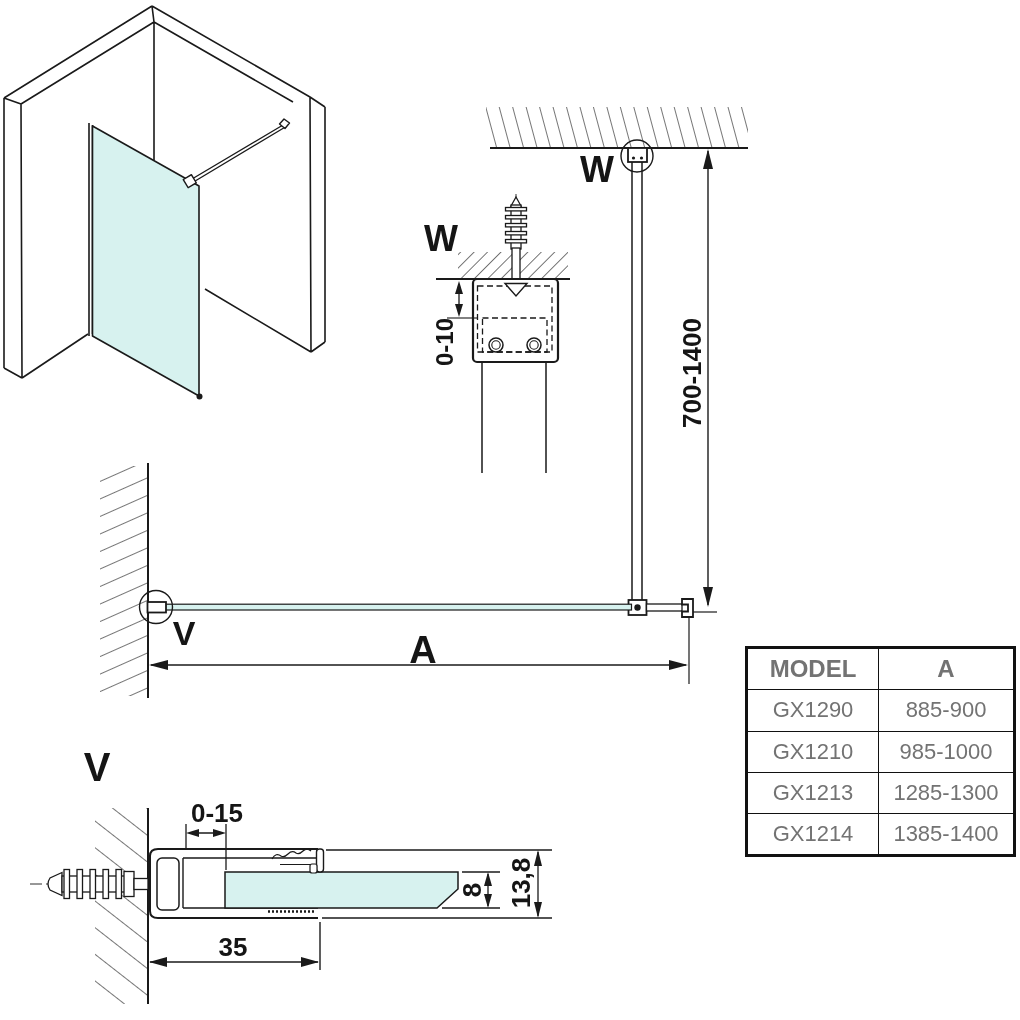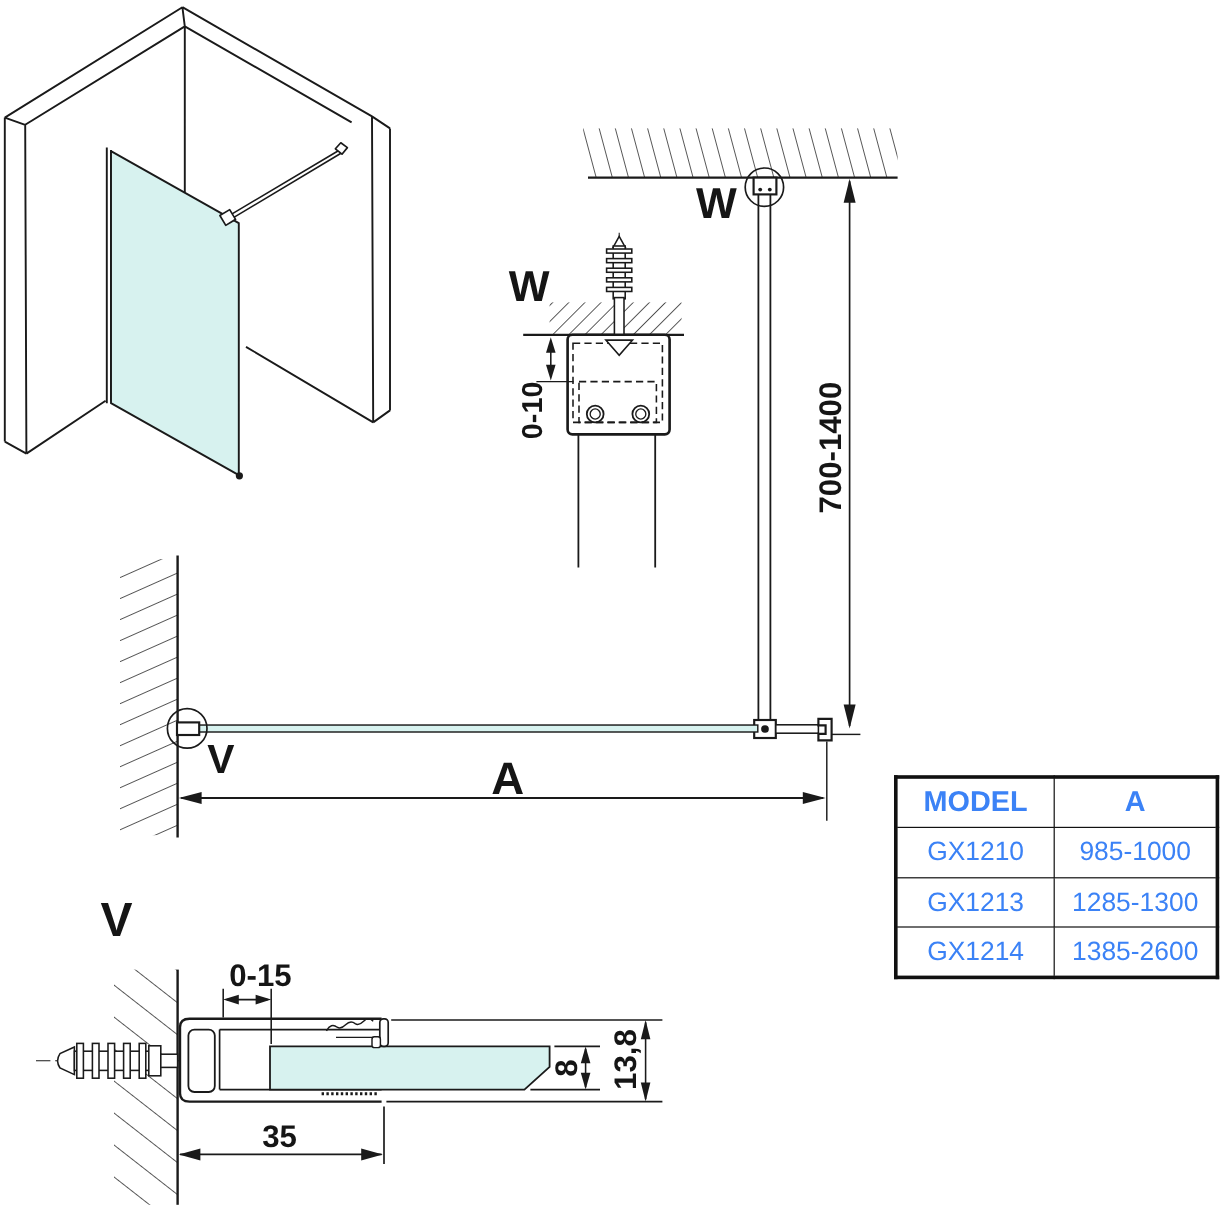--- a/index.html
+++ b/index.html
@@ -7,21 +7,21 @@
           font-family:"Liberation Sans",sans-serif;color:#111;}
   svg{position:absolute;left:0;top:0;}
   .lbl{position:absolute;font-weight:bold;color:#151515;white-space:nowrap;
        transform:translate(-50%,-50%);line-height:1;}
   .rot{transform:translate(-50%,-50%) rotate(-90deg);}
   .big{font-size:36px;}
   .dim{font-size:25px;}
   #size-table{position:absolute;left:745px;top:646px;width:268px;
               border-collapse:collapse;table-layout:fixed;background:#fff;}
   #size-table td,#size-table th{border:1.6px solid #111;text-align:center;vertical-align:middle;
-              height:40.3px;padding:0;font-size:22px;color:#3b82f6;}
+              height:40.3px;padding:0;font-size:22px;color:#737373;}
   #size-table{border:3px solid #111;}
   #size-table th{font-weight:bold;font-size:24px;}
   #size-table col.c1{width:132px;} #size-table col.c2{width:136px;}
 </style>
 </head>
 <body>
 
 <div id="canvas">
 
 <svg width="1020" height="1020" viewBox="0 0 1020 1020">
@@ -195,27 +195,31 @@
   <colgroup>
         <col class="c1">
         <col class="c2">
       </colgroup>
   <tbody>
         <tr>
     <th>MODEL</th>
     <th>A</th>
   </tr>
   <tr>
+    <td>GX1290</td>
+    <td>885-900</td>
+  </tr>
+  <tr>
     <td>GX1210</td>
     <td>985-1000</td>
   </tr>
   <tr>
     <td>GX1213</td>
     <td>1285-1300</td>
   </tr>
   <tr>
     <td>GX1214</td>
-    <td>1385-2600</td>
+    <td>1385-1400</td>
   </tr>
 </tbody>
     </table>
 
 </div>
 
 </body></html>

